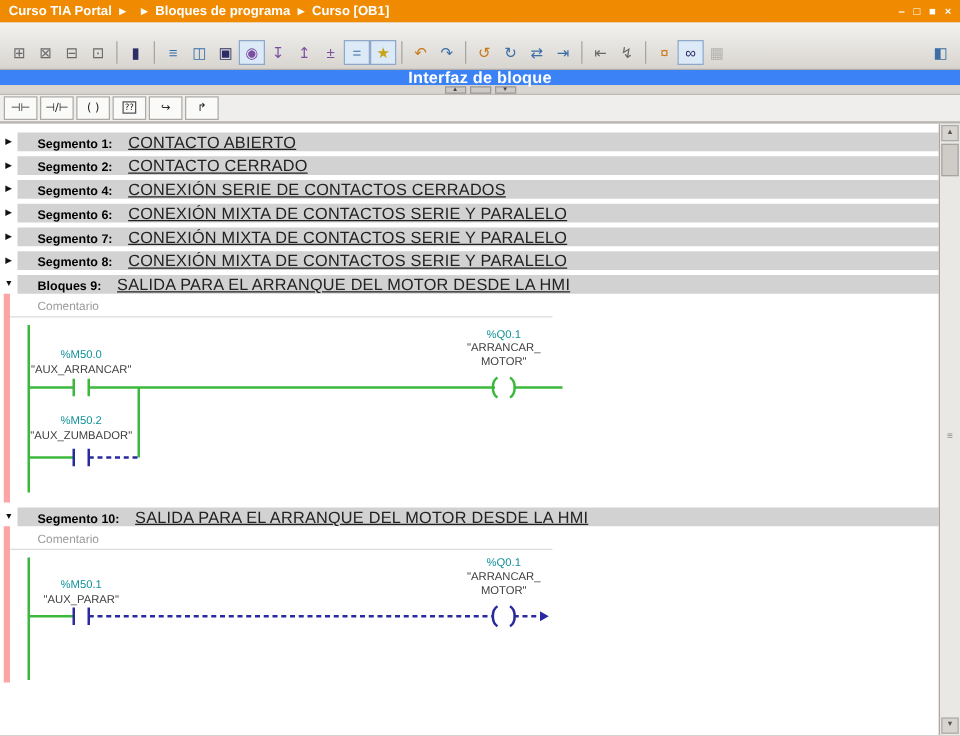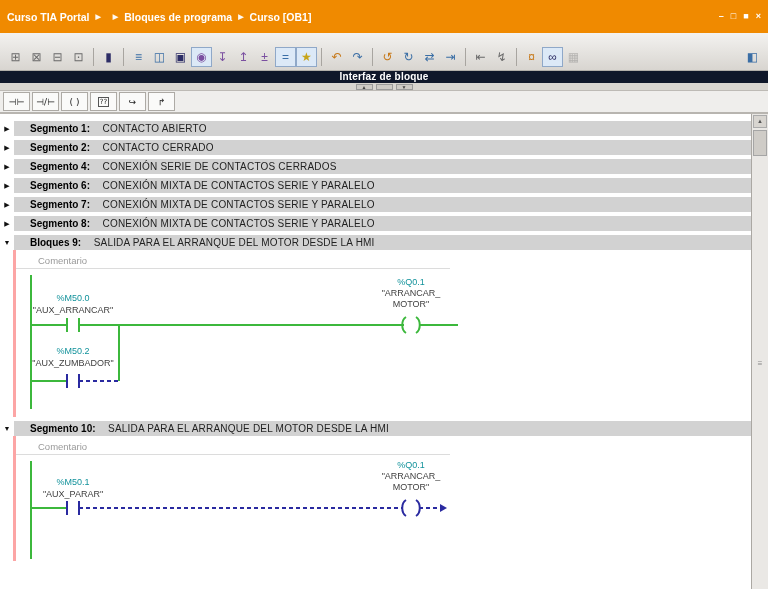--- a/index.html
+++ b/index.html
@@ -1,41 +1,41 @@
 <!DOCTYPE html>
 <html><head>
 <meta charset="utf-8">
 <style>
   html,body{margin:0;padding:0;width:768px;height:589px;overflow:hidden;
     font-family:"Liberation Sans",sans-serif;background:#D6D3CE;}
   *{box-sizing:border-box;}
 
   
-  .titlebar{height:33px;background:#F08A00;display:flex;align-items:center;
+  .titlebar{height:18px;background:#F08A00;display:flex;align-items:center;
     padding:0 7px;color:#fff;font-size:10.5px;font-weight:bold;}
   .crumb{white-space:nowrap;cursor:default;}
   .crumb-sep{font-size:7px;margin:0 6px;opacity:.95;}
   .win-controls{margin-left:auto;display:flex;gap:7px;font-size:9px;align-items:center;}
   .win-controls span{cursor:default;line-height:9px;}
 
   
   .toolbar{height:38px;background:linear-gradient(#F3F2F0,#D8D5D0);
     border-bottom:1px solid #B2AFAa;display:flex;align-items:flex-end;
     padding:0 5px 3px 5px;}
   .tbtn{width:21px;height:20px;font-size:12px;line-height:18px;text-align:center;
     background:transparent;border:1px solid transparent;padding:0;margin:0;cursor:default;}
   .tbtn.active{background:#DCE9F7;border:1px solid #8FA8C8;}
   .tbtn.disabled{opacity:.38;}
   .tbtn.right{margin-left:auto;}
   .tsep{width:1px;height:18px;background:#A8A5A0;margin:0 4px 1px 4px;}
   .c-gray{color:#6a6a6a}.c-navy{color:#2d2d66}.c-blue{color:#3a6ea5}
   .c-purple{color:#7a4fa0}.c-orange{color:#c77818}.c-gold{color:#c7a418}
 
   
-  .infobar{height:12px;background:#0f172a;color:#fff;font-size:10px;font-weight:bold;
+  .infobar{height:12px;background:#3b82f6;color:#fff;font-size:13px;font-weight:bold;
     text-align:center;line-height:12px;letter-spacing:.2px;}
   .splitter{height:8px;background:#D8D5D0;display:flex;justify-content:center;
     align-items:center;gap:3px;border-bottom:1px solid #bdbab5;}
   .split-btn{width:17px;height:6px;background:#CDCAC5;border:1px solid #9a9a9a;
     font-size:5px;line-height:4px;text-align:center;color:#444;padding:0;}
 
   
   .favbar{height:23px;background:#EFEEEC;border-bottom:2px solid #B8B5B0;
     display:flex;align-items:center;padding:0 3px;gap:2px;}
   .fbtn{min-width:27px;height:19px;background:#FAFAF9;border:1px solid #ADAAA5;
@@ -45,23 +45,23 @@
     padding:0 1px;vertical-align:middle;}
 
   
   .content{position:relative;background:#fff;height:489px;overflow:hidden;}
   .rows{margin-right:17px;padding-top:3px;}
   .seg{display:flex;margin-top:4px;height:15px;}
   .gutter{width:14px;font-size:7px;text-align:center;line-height:15px;color:#111;cursor:default;}
   .segbar{flex:1;background:#D2D2D2;font-size:9px;line-height:15px;
     white-space:nowrap;overflow:hidden;cursor:default;}
   .segnum{font-weight:bold;font-size:10px;margin-left:16px;margin-right:10px;color:#000;}
-  .segtitle{color:#222;font-size:10px;letter-spacing:.2px;}
-
-  .seg-body{margin-left:13px;border-left:3px solid #fca5a5;background:#fff;}
+  .segtitle{color:#222;font-size:13px;letter-spacing:.2px;text-decoration:underline;}
+
+  .seg-body{margin-left:3px;border-left:5px solid #fca5a5;background:#fff;}
   .comment{color:#9a9a9a;font-size:9.5px;padding:5px 0 2px 22px;width:434px;
     border-bottom:1px solid #DCDCDC;}
   svg.ladder{display:block;}
   .g{stroke:#3CB83C;stroke-width:2;}
   .gp{stroke:#3CB83C;stroke-width:2;fill:none;}
   .n{stroke:#2A2AA0;stroke-width:2;}
   .np{stroke:#2A2AA0;stroke-width:2;fill:none;}
   .nd{stroke:#2A2AA0;stroke-width:2;stroke-dasharray:4 3;}
   .addr{fill:#12929B;font-size:9px;text-anchor:middle;font-family:"Liberation Sans",sans-serif;}
   .tag{fill:#3f3f3f;font-size:9px;text-anchor:middle;font-family:"Liberation Sans",sans-serif;}

